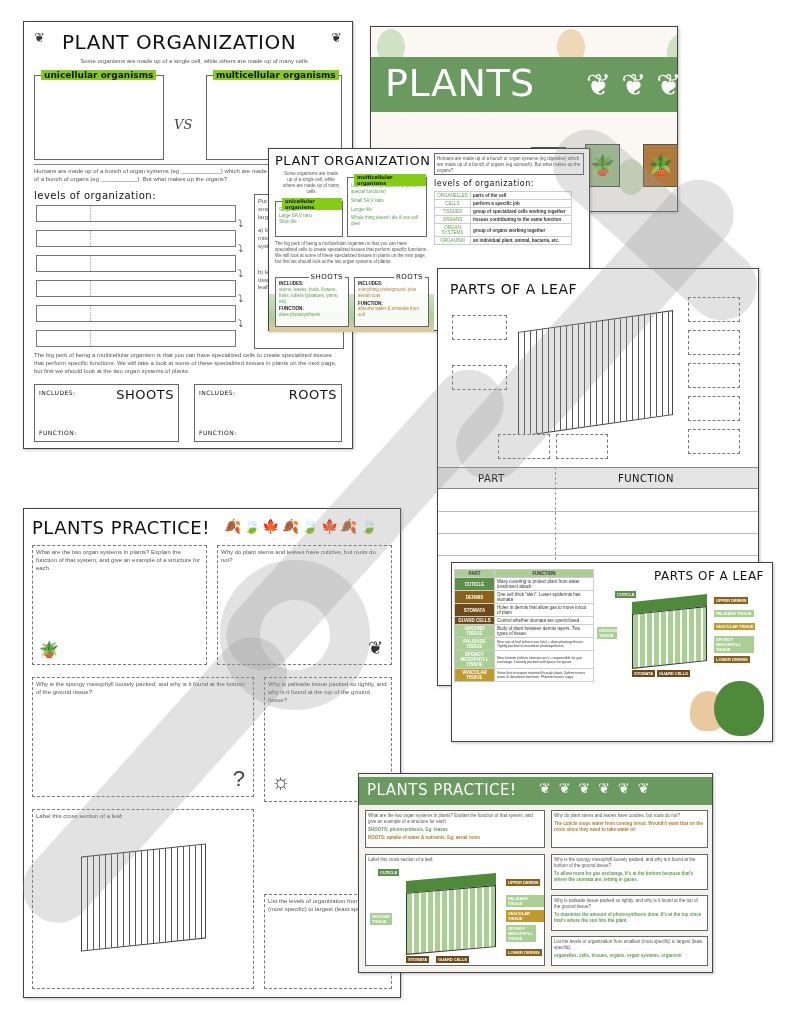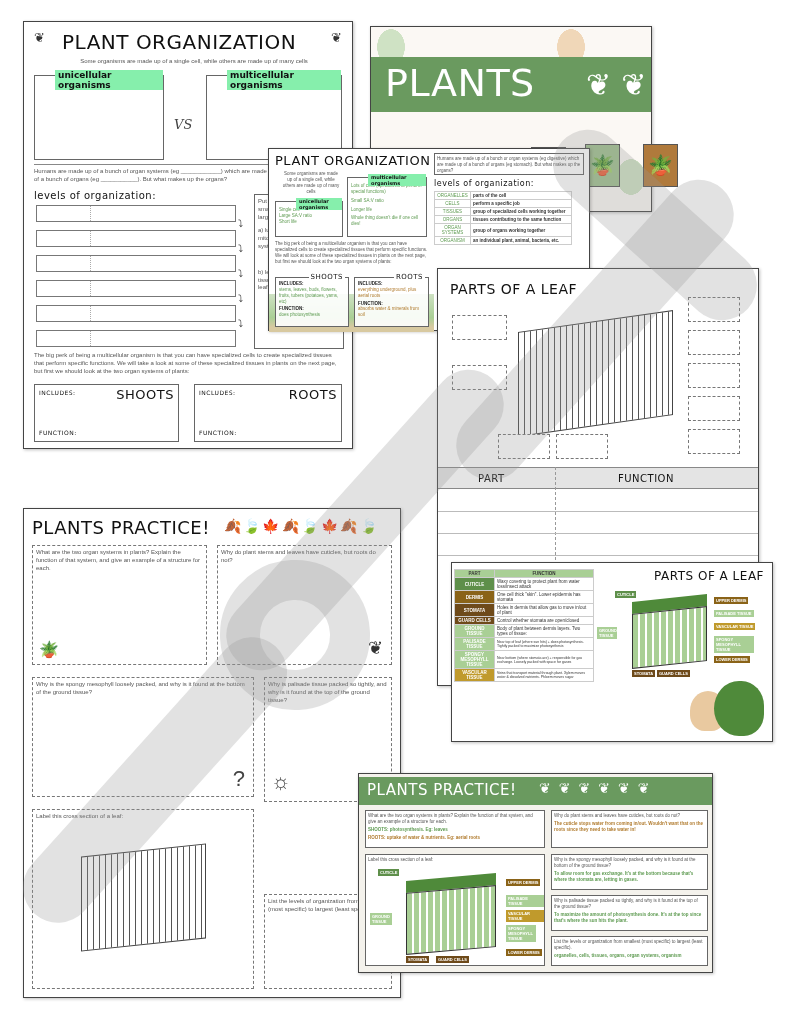--- a/index.html
+++ b/index.html
@@ -3,21 +3,21 @@
 <meta charset="utf-8">
 <style>
 *{box-sizing:border-box;margin:0;padding:0}
 body{width:791px;height:1024px;position:relative;overflow:hidden;background:#fff;font-family:"Liberation Sans",sans-serif;color:#333}
 .page{position:absolute;background:#fff;border:1.5px solid #444;box-shadow:1px 1px 3px rgba(0,0,0,.25)}
 .hfont{font-family:"DejaVu Sans",sans-serif;font-weight:400;letter-spacing:.5px;color:#111}
 .sm{font-size:6px;line-height:1.3;color:#555}
 .xs{font-size:4.5px;line-height:1.3;color:#555}
 .box{position:absolute;border:1px solid #666;background:#fff}
 .dbox{position:absolute;border:1px dashed #777;background:#fff}
-.legend{position:absolute;top:-6px;left:20px;background:#86efac;padding:0 3px;font-family:"DejaVu Sans",sans-serif;font-weight:900;font-size:9px;color:#111}
+.legend{position:absolute;top:-6px;left:6px;background:#84cc16;padding:0 3px;font-family:"DejaVu Sans",sans-serif;font-weight:900;font-size:9px;color:#111}
 .lvl-row{position:absolute;left:12px;width:200px;height:17px;border:1px solid #777;background:#fff}
 .lvl-row::after{content:"";position:absolute;left:53px;top:0;bottom:0;border-left:1px dotted #aaa}
 .arrow{position:absolute;font-size:10px;color:#333}
 .green{color:#5d9a50}
 .brown{color:#b07a2c}
 .tag{display:inline-block;font-size:4px;font-weight:bold;padding:1px 2px;color:#fff}
 .watermark{position:absolute;background:rgba(150,150,150,.28);pointer-events:none}
 .leafdraw{position:absolute;background:repeating-linear-gradient(90deg,#fff 0 5px,#555 5px 6px);border:1px solid #444}
 .tbl{position:absolute;border-collapse:collapse;font-size:4.5px}
 .tbl td{border:1px solid #ccc;padding:1px 2px;vertical-align:middle}
@@ -71,21 +71,21 @@
     <div class="hfont" style="position:absolute;right:4px;top:2px;font-size:13px">SHOOTS</div>
     <div class="hfont" style="position:absolute;left:4px;top:44px;font-size:6px">FUNCTION:</div>
   </div>
   <div class="box" style="left:170px;top:362px;width:148px;height:58px;">
     <div class="hfont" style="position:absolute;left:4px;top:4px;font-size:6px">INCLUDES:</div>
     <div class="hfont" style="position:absolute;right:4px;top:2px;font-size:13px">ROOTS</div>
     <div class="hfont" style="position:absolute;left:4px;top:44px;font-size:6px">FUNCTION:</div>
   </div>
 </div>
 
-<div class="page" style="left:370px;top:26px;width:282px;height:186px;background:
+<div class="page" style="left:370px;top:26px;width:308px;height:186px;background:
  radial-gradient(ellipse 14px 18px at 20px 20px,#cfe2c4 98%,transparent),
  radial-gradient(ellipse 14px 18px at 70px 150px,#f0d7b8 98%,transparent),
  radial-gradient(ellipse 14px 18px at 130px 140px,#cfe2c4 98%,transparent),
  radial-gradient(ellipse 14px 18px at 200px 20px,#f0d7b8 98%,transparent),
  radial-gradient(ellipse 14px 18px at 260px 150px,#cfe2c4 98%,transparent),
  radial-gradient(ellipse 14px 18px at 310px 25px,#cfe2c4 98%,transparent),
  #fbf8f4;">
   <div style="position:absolute;left:0;right:0;top:30px;height:55px;background:#6a9a5f"></div>
   <div class="hfont" style="position:absolute;left:14px;top:34px;font-size:38px;color:#fff;">PLANTS</div>
   <div style="position:absolute;left:215px;top:40px;font-size:30px;color:#fff;letter-spacing:10px">❦❦❦</div>

